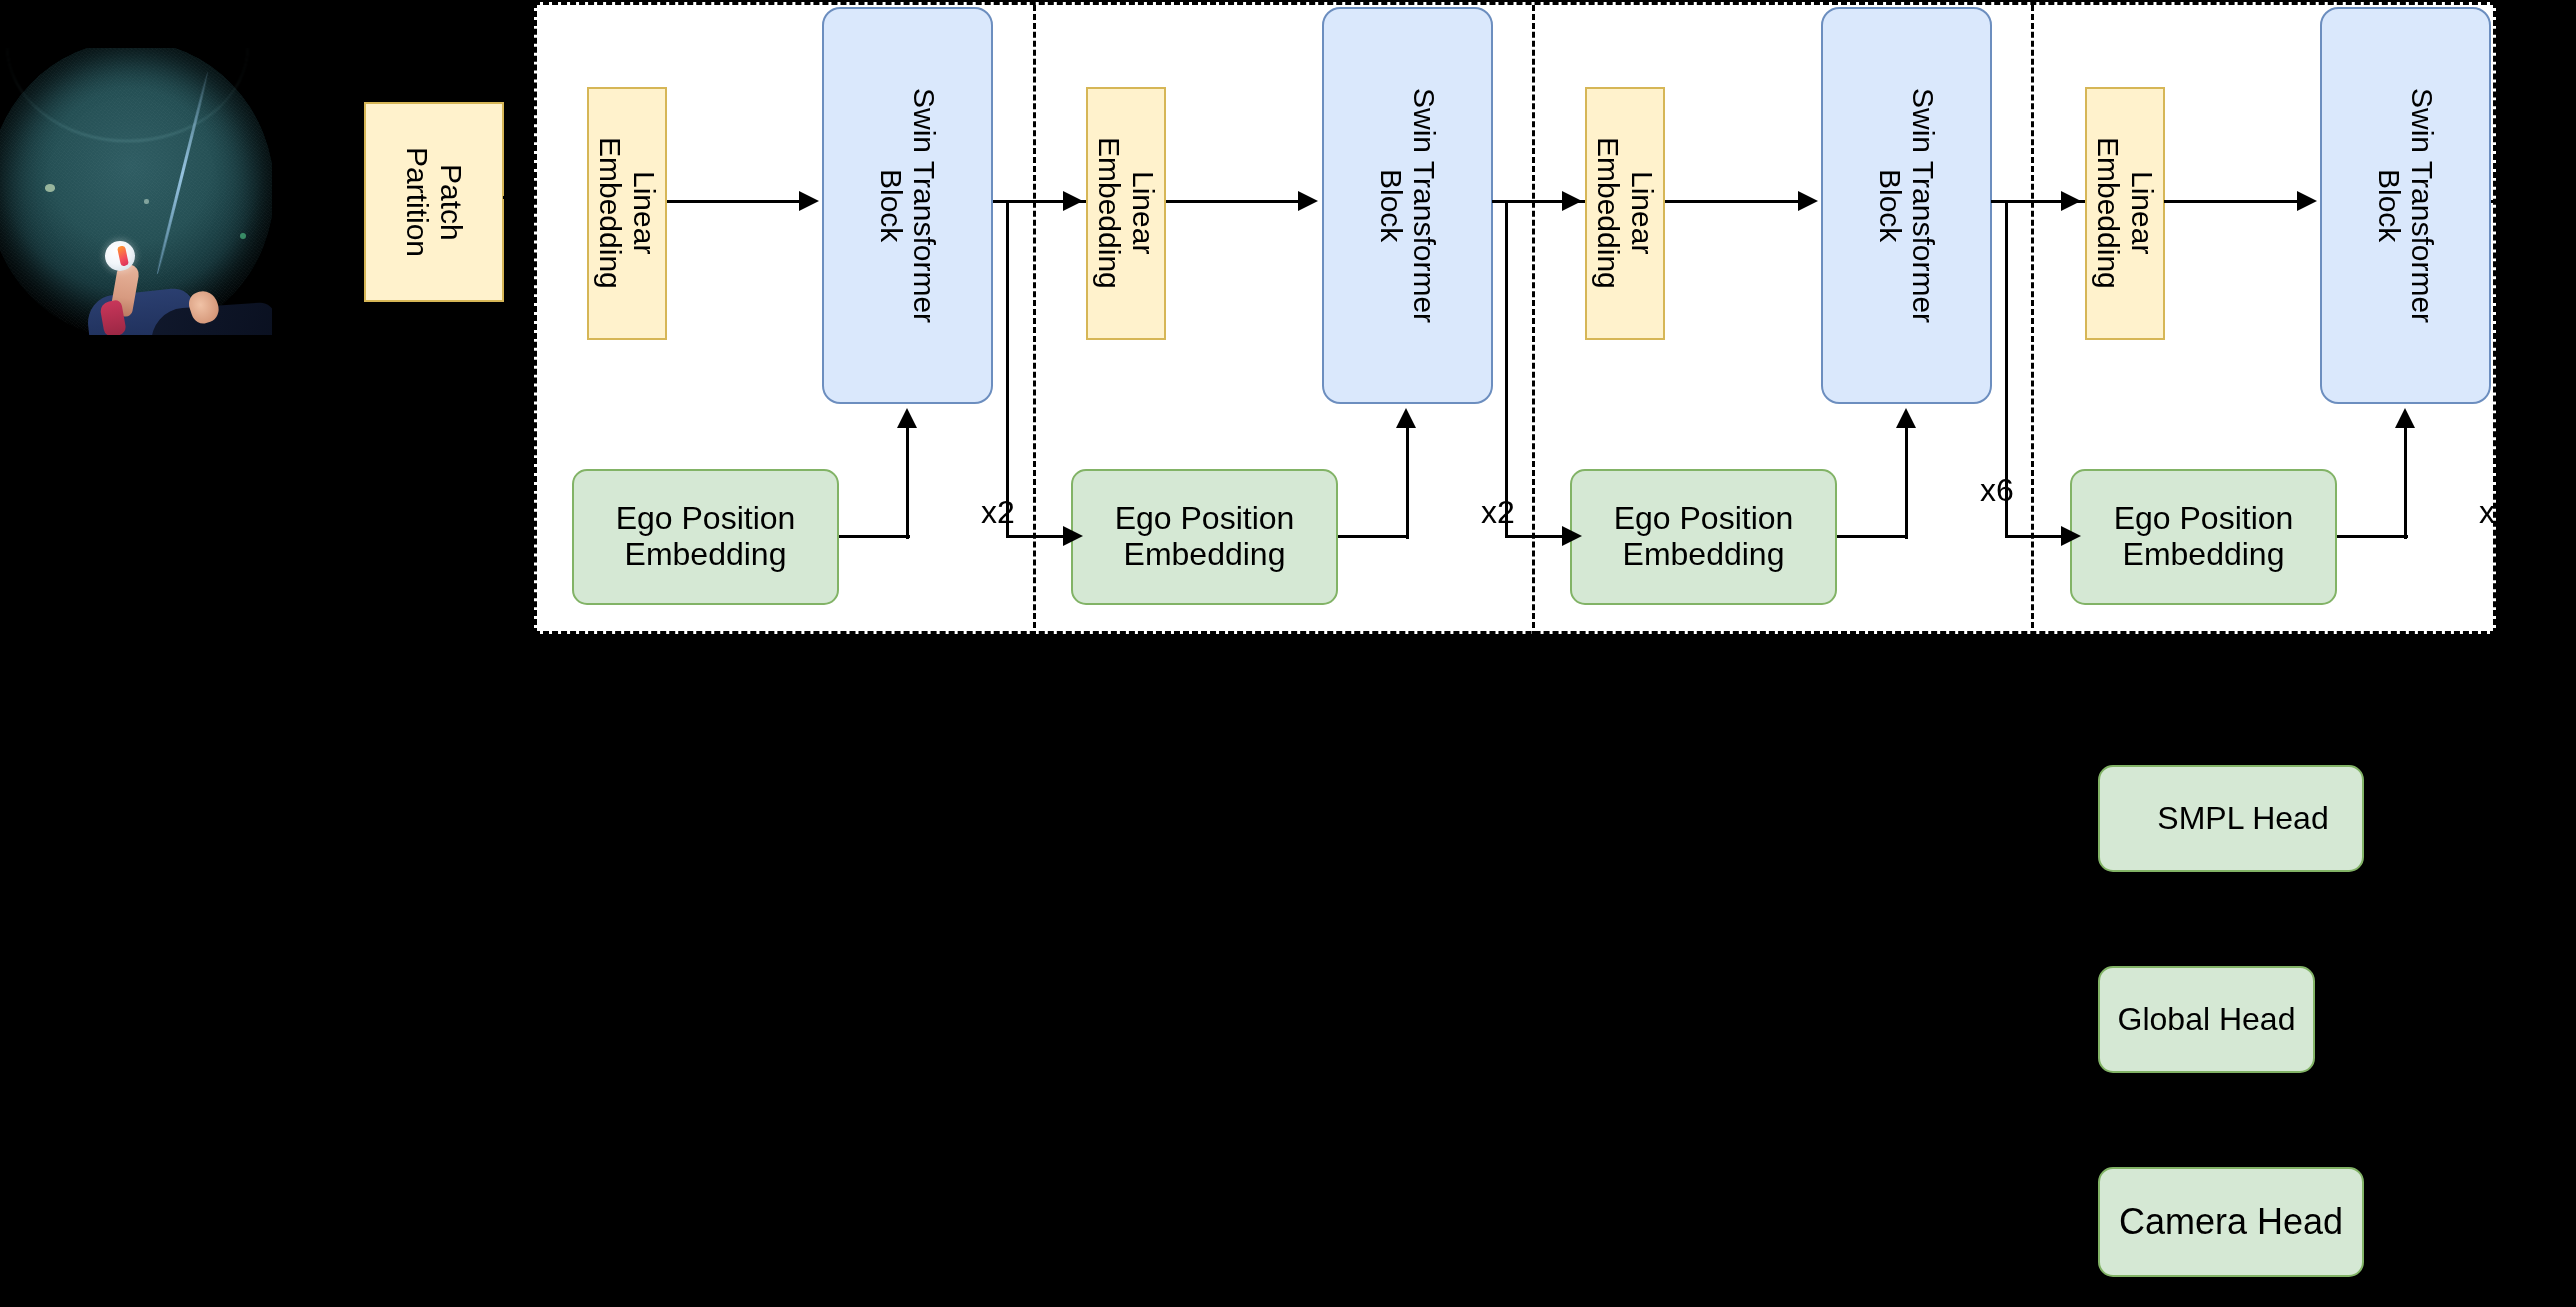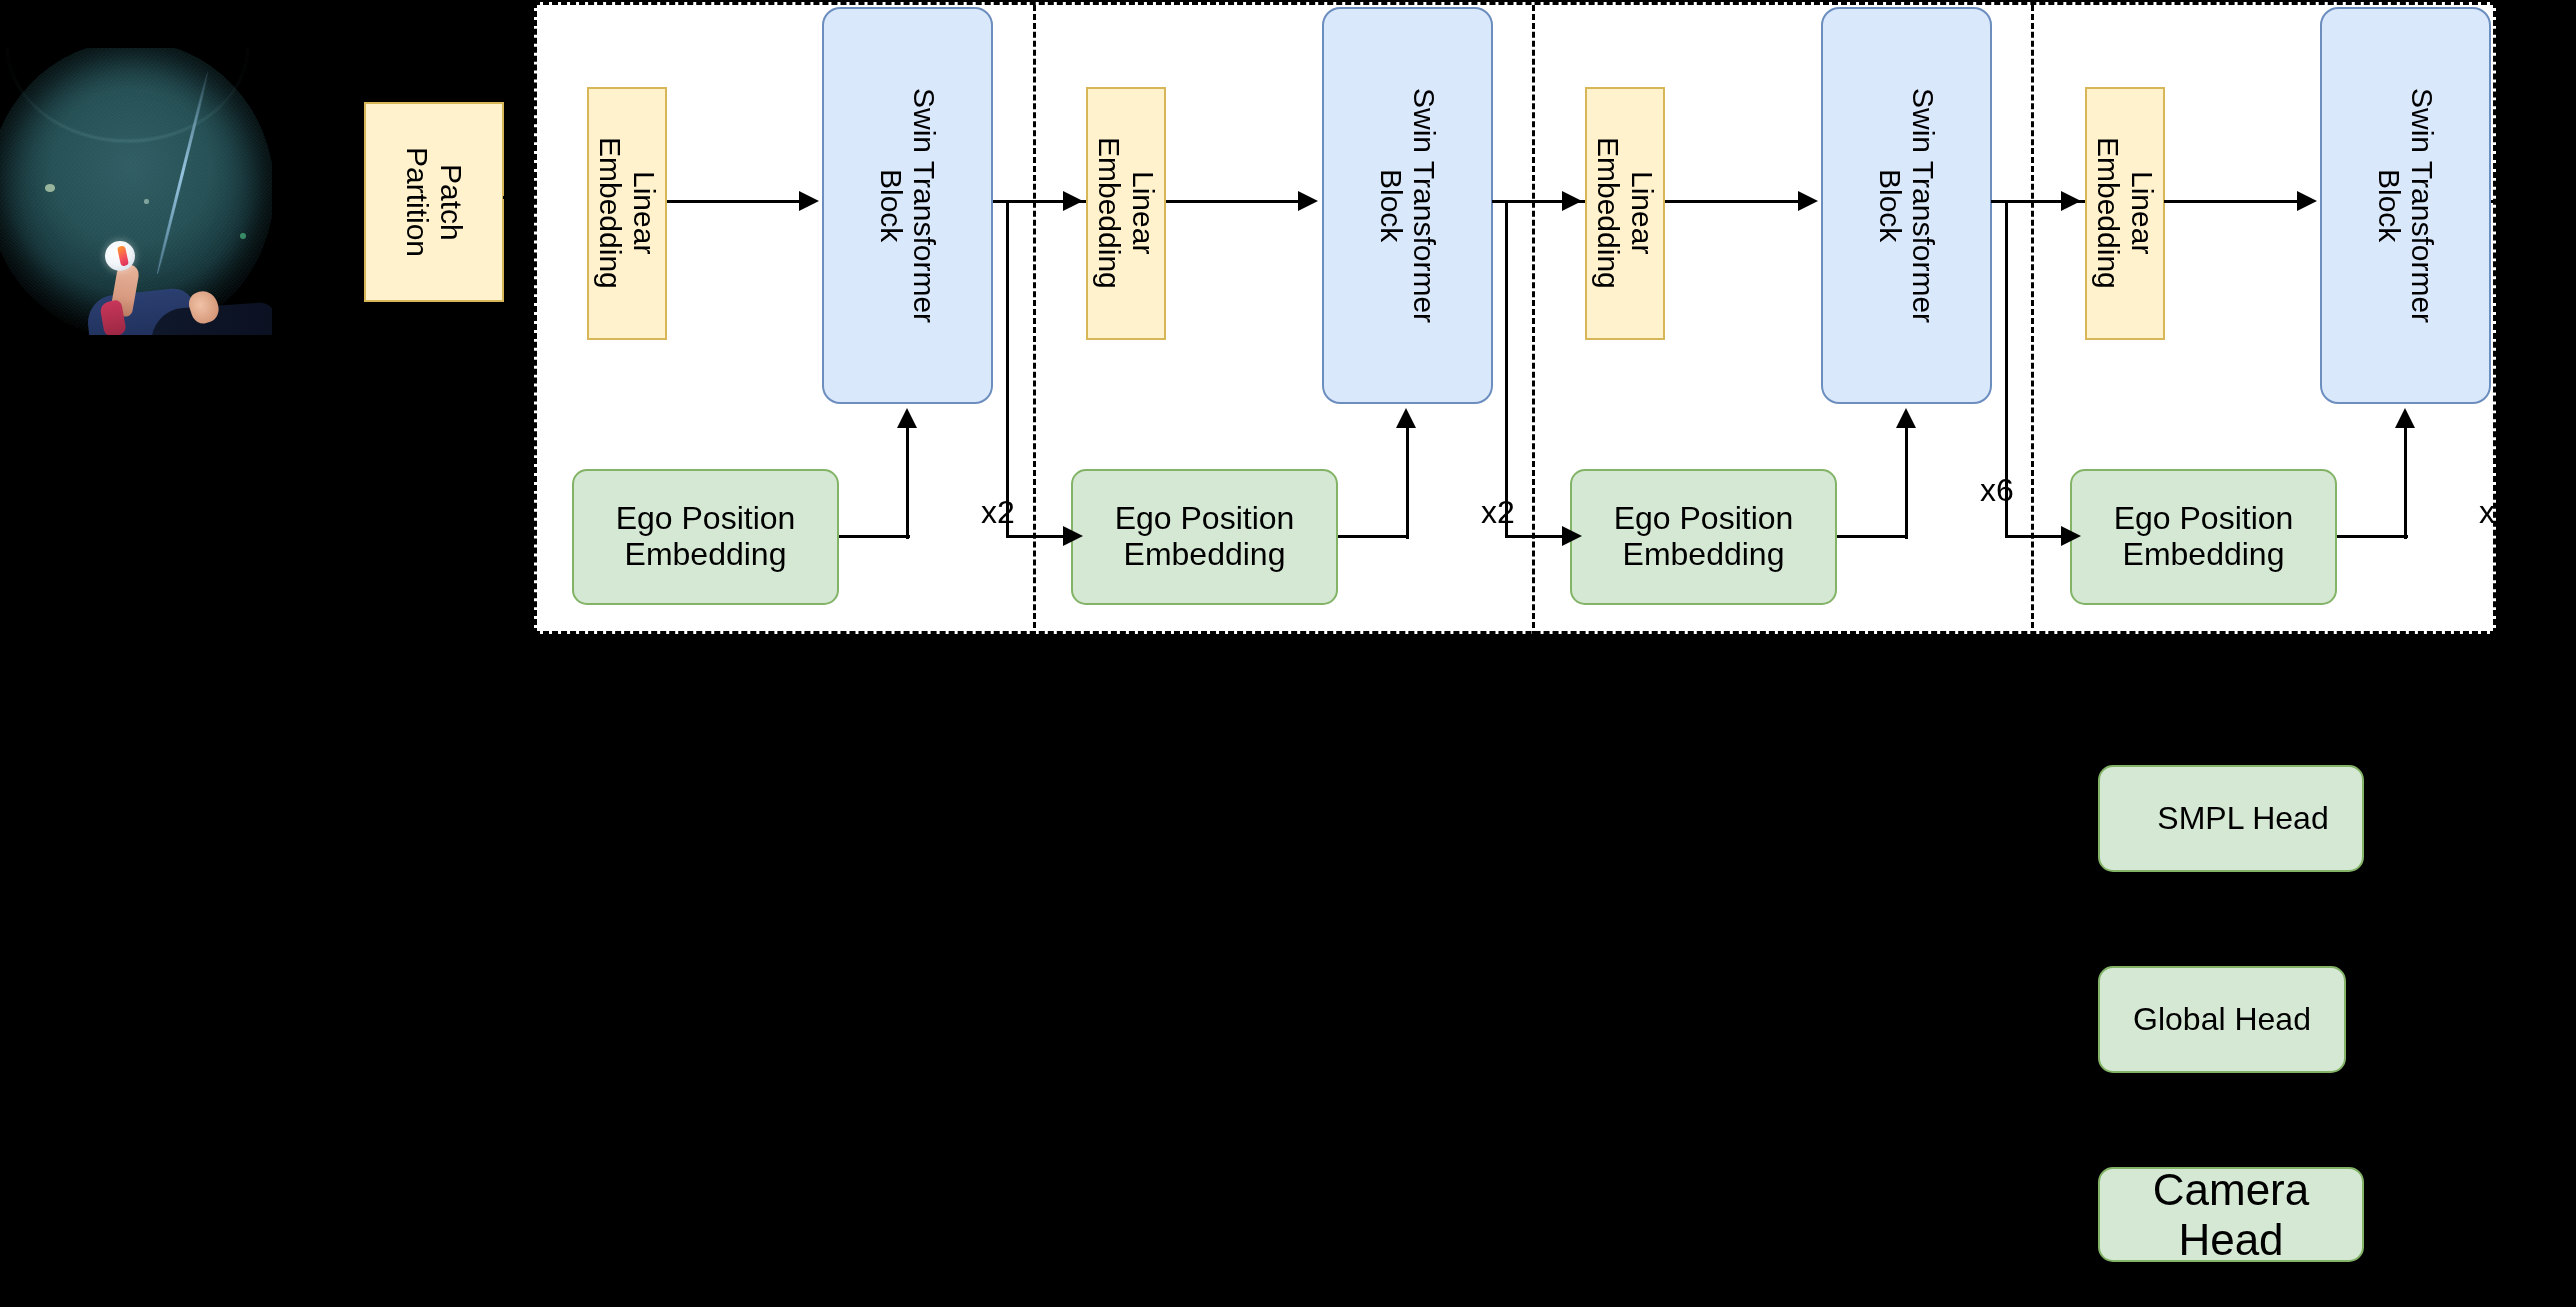--- a/index.html
+++ b/index.html
@@ -370,18 +370,18 @@
     <div class="ln-v" style="left:1867px; top:423px; height:111px;"></div>
     <div class="arrow-u" style="left:1858px; top:403px;"></div>
     <div class="ln-h" style="left:1954px; top:195px; width:16.6px;"></div>
 
     <div class="stage-mult" style="left:1942px; top:489px;">x2</div>
   </div>
 
 
   <div class="box box-green" style="left:2098px; top:765px; width:266px; height:107px; font-size:32px;padding-left:24px;">SMPL Head</div>
 
-  <div class="box box-green" style="left:2098px; top:966px; width:248px; height:107px; font-size:32px;">Global Head</div>
-
-  <div class="box box-green" style="left:2098px; top:1167px; width:266px; height:95px; font-size:44px;">Camera Head</div>
+  <div class="box box-green" style="left:2098px; top:966px; width:217px; height:107px; font-size:32px;">Global Head</div>
+
+  <div class="box box-green" style="left:2098px; top:1167px; width:266px; height:110px; font-size:36px;">Camera Head</div>
 
 </div>
 
 
 </body></html>

